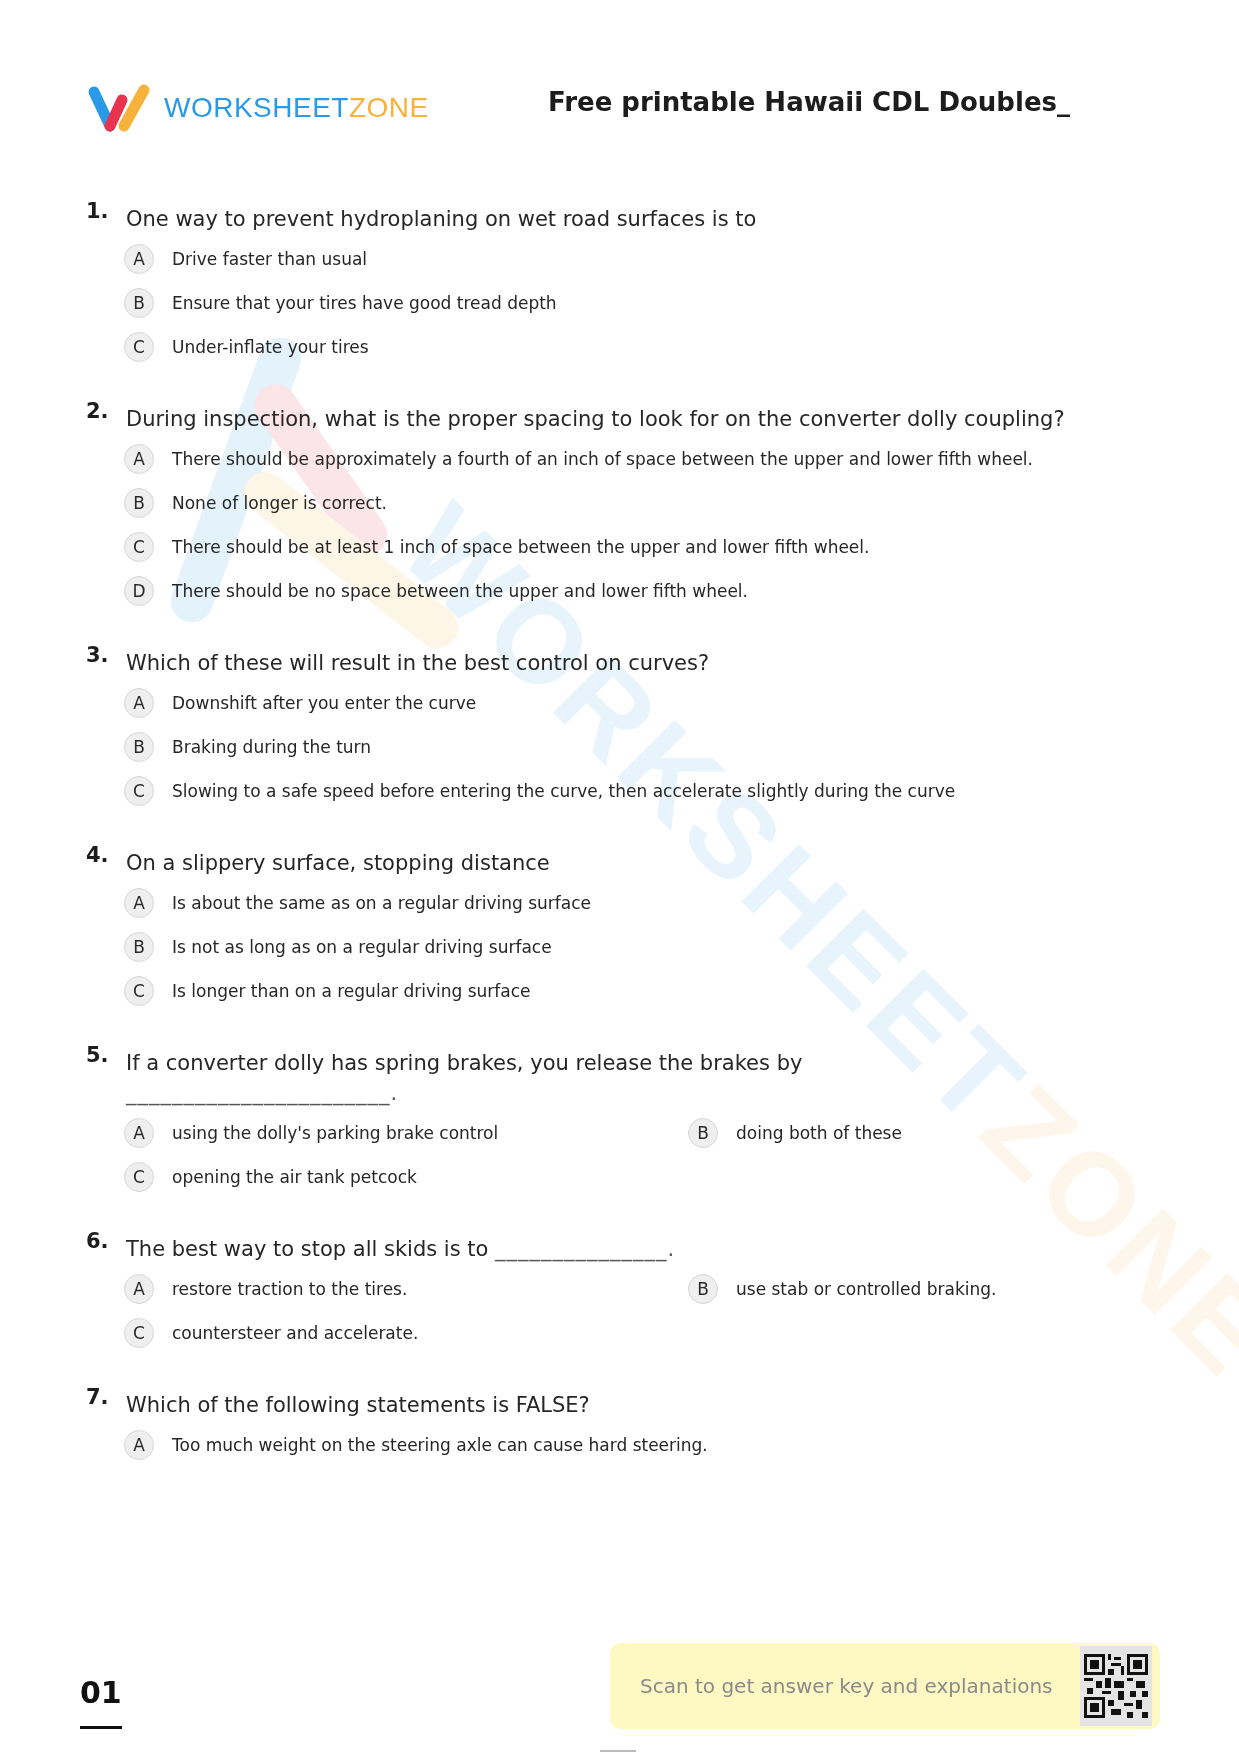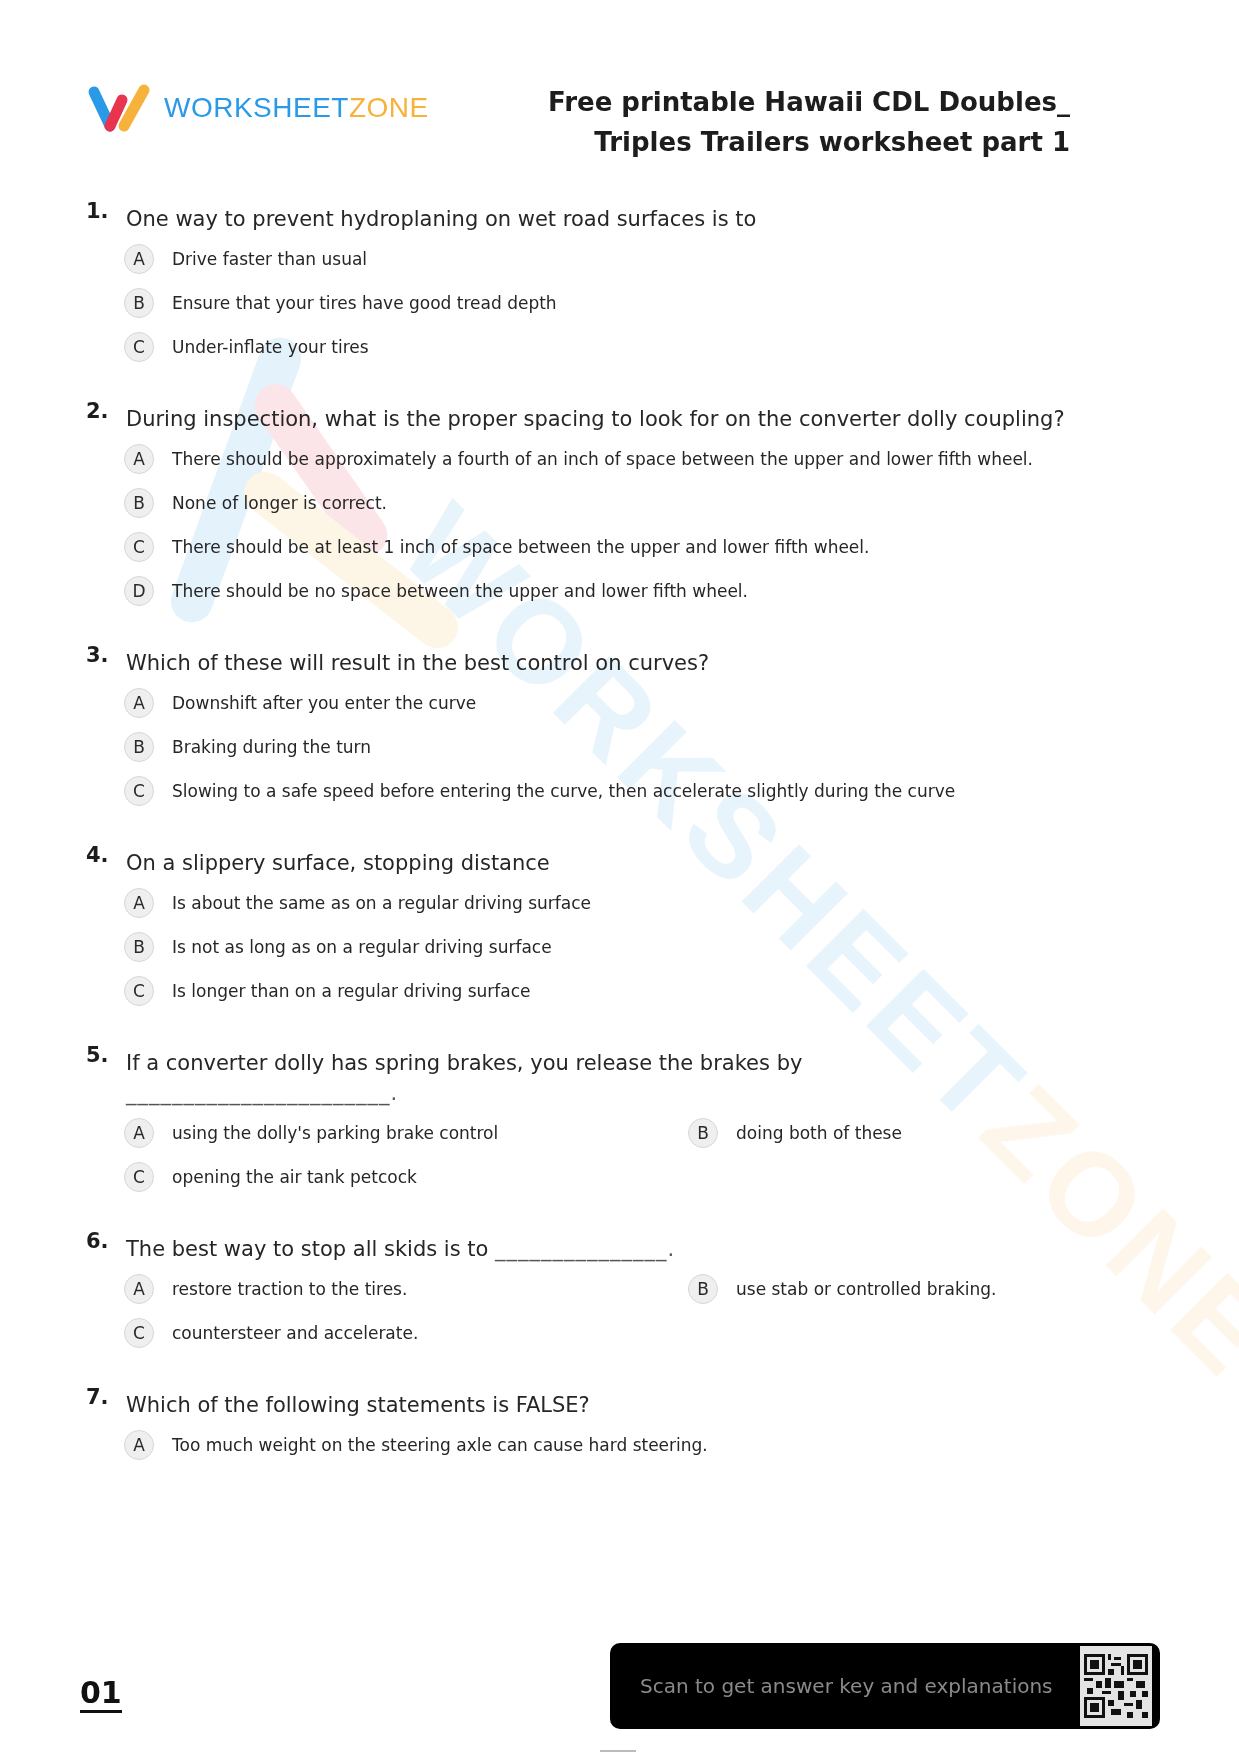--- a/index.html
+++ b/index.html
@@ -22,22 +22,22 @@
   .blank { color:#555; letter-spacing:1px; }
   .opts { margin-left:38px; margin-top:10px; }
   .opts.grid { display:grid; grid-template-columns:564px 1fr; row-gap:14px; }
   .opt { display:flex; align-items:flex-start; margin-bottom:14px; }
   .opts.grid .opt { margin-bottom:0; }
   .bubble { width:30px; height:30px; border-radius:50%; background:#efefef; border:1px solid #d6d6d6;
             box-sizing:border-box; display:flex; align-items:center; justify-content:center;
             font-size:17px; color:#2a2a2a; flex:none; margin-right:18px; margin-top:0px; }
   .opt-text { font-size:17px; line-height:30px; color:#262626; flex:1; }
   .footer-page { position:absolute; left:80px; top:1676px; font-weight:bold; font-size:30px; color:#111;
-                 border-bottom:3px solid #111; line-height:34px; padding-bottom:0px; }
-  .scan-box { position:absolute; left:610px; top:1643px; width:550px; height:86px; background:#000000;
+                 border-bottom:3px solid #111; line-height:34px; padding-bottom:16px; }
+  .scan-box { position:absolute; left:610px; top:1643px; width:550px; height:86px; background:#fef9c3;
               border-radius:10px; display:flex; align-items:center; }
   .scan-text { margin-left:30px; font-size:20px; color:#8a8a8a; flex:1; }
   .qr { width:72px; height:80px; background:#e4e4e4; margin-right:8px; display:flex; align-items:center; justify-content:center; }
   .bottom-line { position:absolute; left:600px; top:1750px; width:36px; height:2px; background:#bbb; }
 </style>
 </head>
 <body>
 
 <svg class="watermark" viewBox="0 0 1239 1754">
   <g opacity="0.12">
@@ -56,21 +56,20 @@
       <line x1="10" y1="10" x2="26" y2="44" stroke="#2a9ae8" stroke-width="11" stroke-linecap="round"></line>
       <line x1="26" y1="44" x2="38" y2="18" stroke="#e8344e" stroke-width="11" stroke-linecap="round"></line>
       <line x1="40" y1="44" x2="60" y2="8" stroke="#f6b23a" stroke-width="11" stroke-linecap="round"></line>
     </svg>
     <div class="logo-text">
       <span class="w">WORKSHEET</span><span class="z">ZONE</span>
     </div>
   </div>
   <div class="title">
     <div>Free printable Hawaii CDL Doubles_</div>
-    <div>Triples Trailers worksheet part 1</div>
   </div>
 </div>
 
 <div class="questions">
 
   <div class="q">
     <div class="q-row">
       <div class="q-num">1.</div>
       <div class="q-text">One way to prevent hydroplaning on wet road surfaces is to</div>
     </div>

